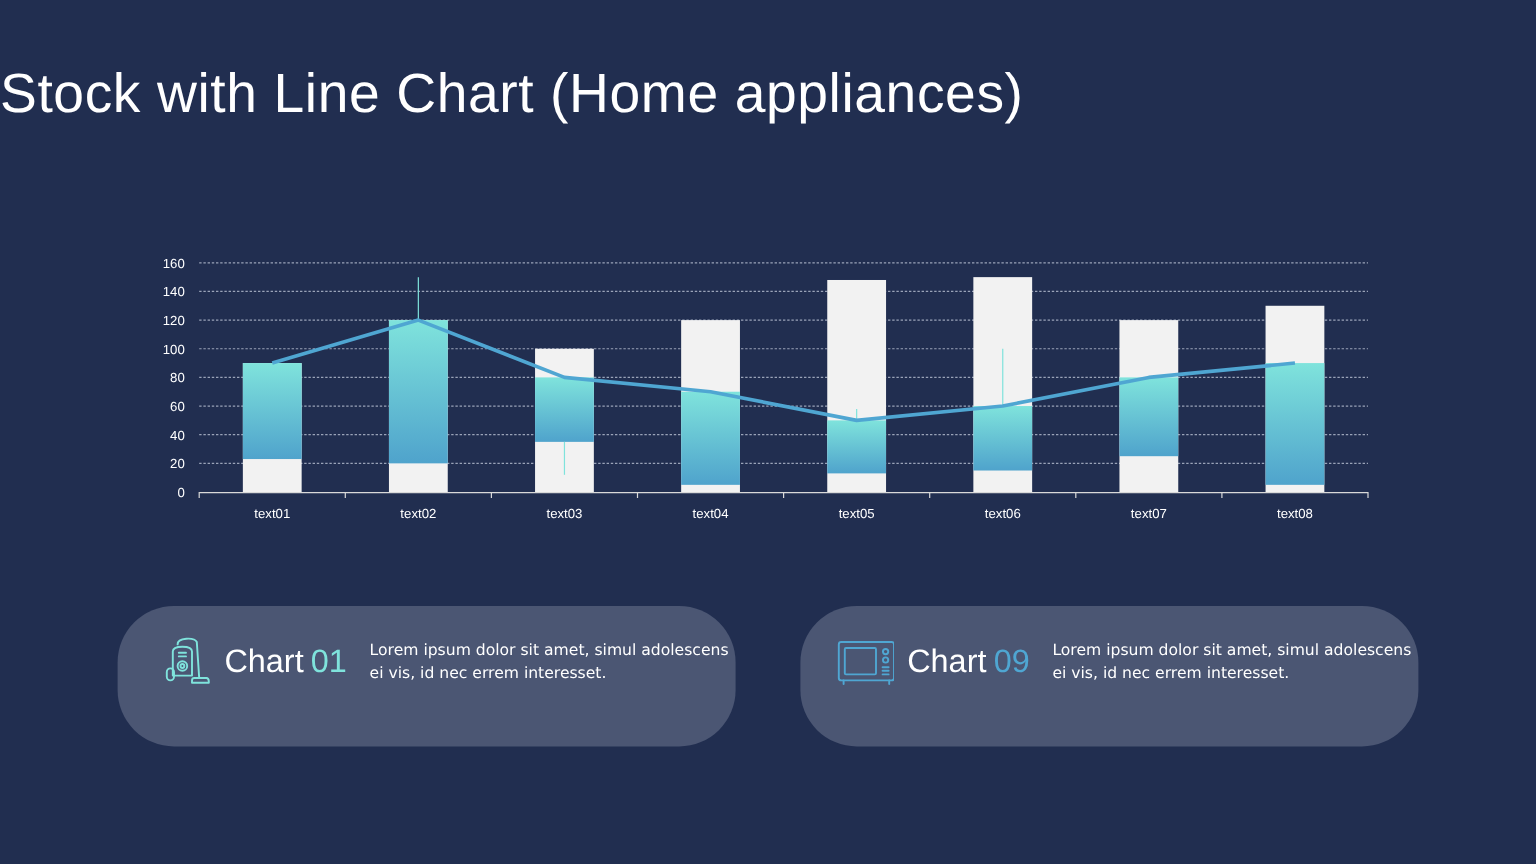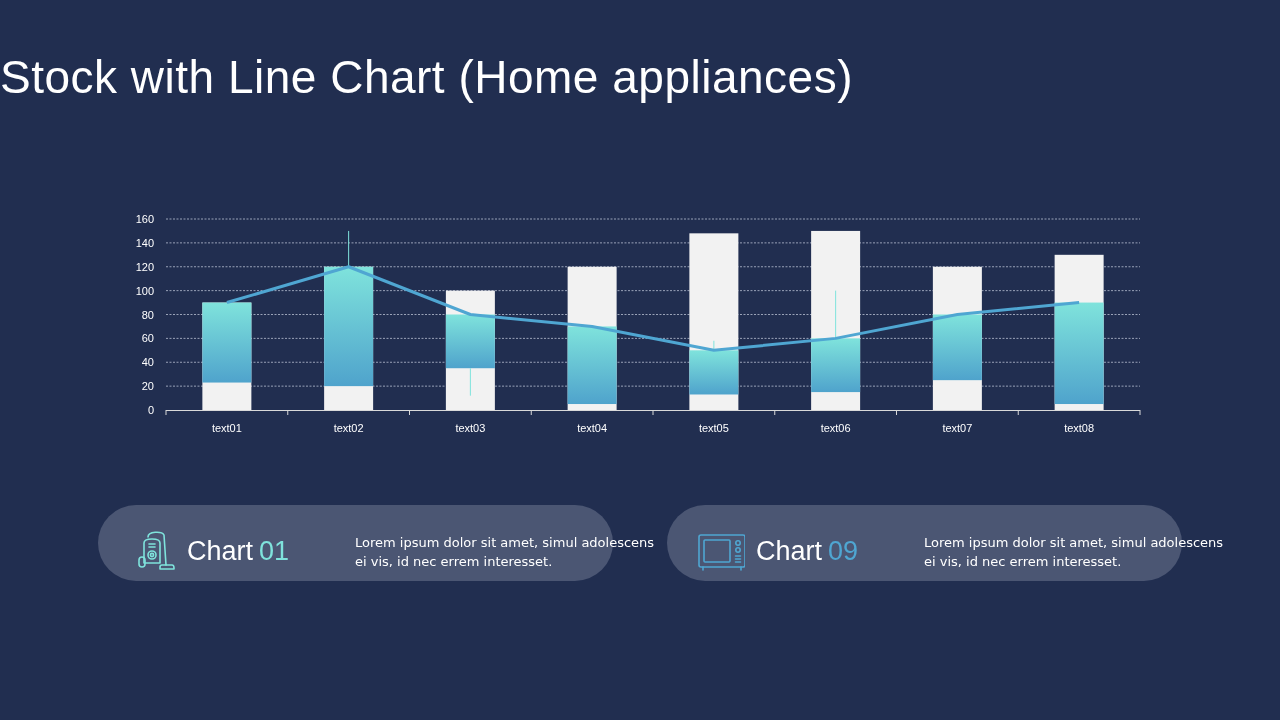--- a/index.html
+++ b/index.html
@@ -1,24 +1,24 @@
 <!DOCTYPE html>
 <html><head>
 <meta charset="utf-8">
 <style>
   html, body { margin:0; padding:0; }
   body { width:1280px; height:720px; background:#212e50; position:relative; overflow:hidden; font-family:"Liberation Sans", sans-serif; }
   .title { position:absolute; left:0; width:1280px; top:50px; text-align:left; color:#ffffff; font-size:46px; letter-spacing:0.5px; font-weight:normal; }
   .chart { position:absolute; left:120px; top:205px; width:1040px; height:240px; }
   .chart svg { position:absolute; left:0; top:0; }
-  .card { position:absolute; top:505px; width:515px; height:76px; border-radius:47px; background:#4b5673; }
+  .card { position:absolute; top:505px; width:515px; height:117px; border-radius:47px; background:#4b5673; }
   .card .icon { position:absolute; left:34px; top:22px; width:48px; height:48px; }
   .card .label { position:absolute; left:89px; top:31px; font-size:27px; color:#ffffff; white-space:nowrap; }
   .card .label .num { margin-left:6px; }
-  .card .desc { position:absolute; left:210px; top:28px; width:300px; font-family:"DejaVu Sans", sans-serif; font-size:13px; line-height:19px; color:#ffffff;margin-left:47px; }
+  .card .desc { position:absolute; left:210px; top:28px; width:300px; font-family:"DejaVu Sans", sans-serif; font-size:13px; line-height:19px; color:#ffffff; }
 </style>
 </head>
 <body>
 
 <div class="title">Stock with Line Chart (Home appliances)</div>
 
 <div class="chart">
   <svg id="chart-svg" width="1040" height="240">
       <defs>
         <linearGradient id="tealGrad" x1="0" y1="0" x2="0" y2="1">

